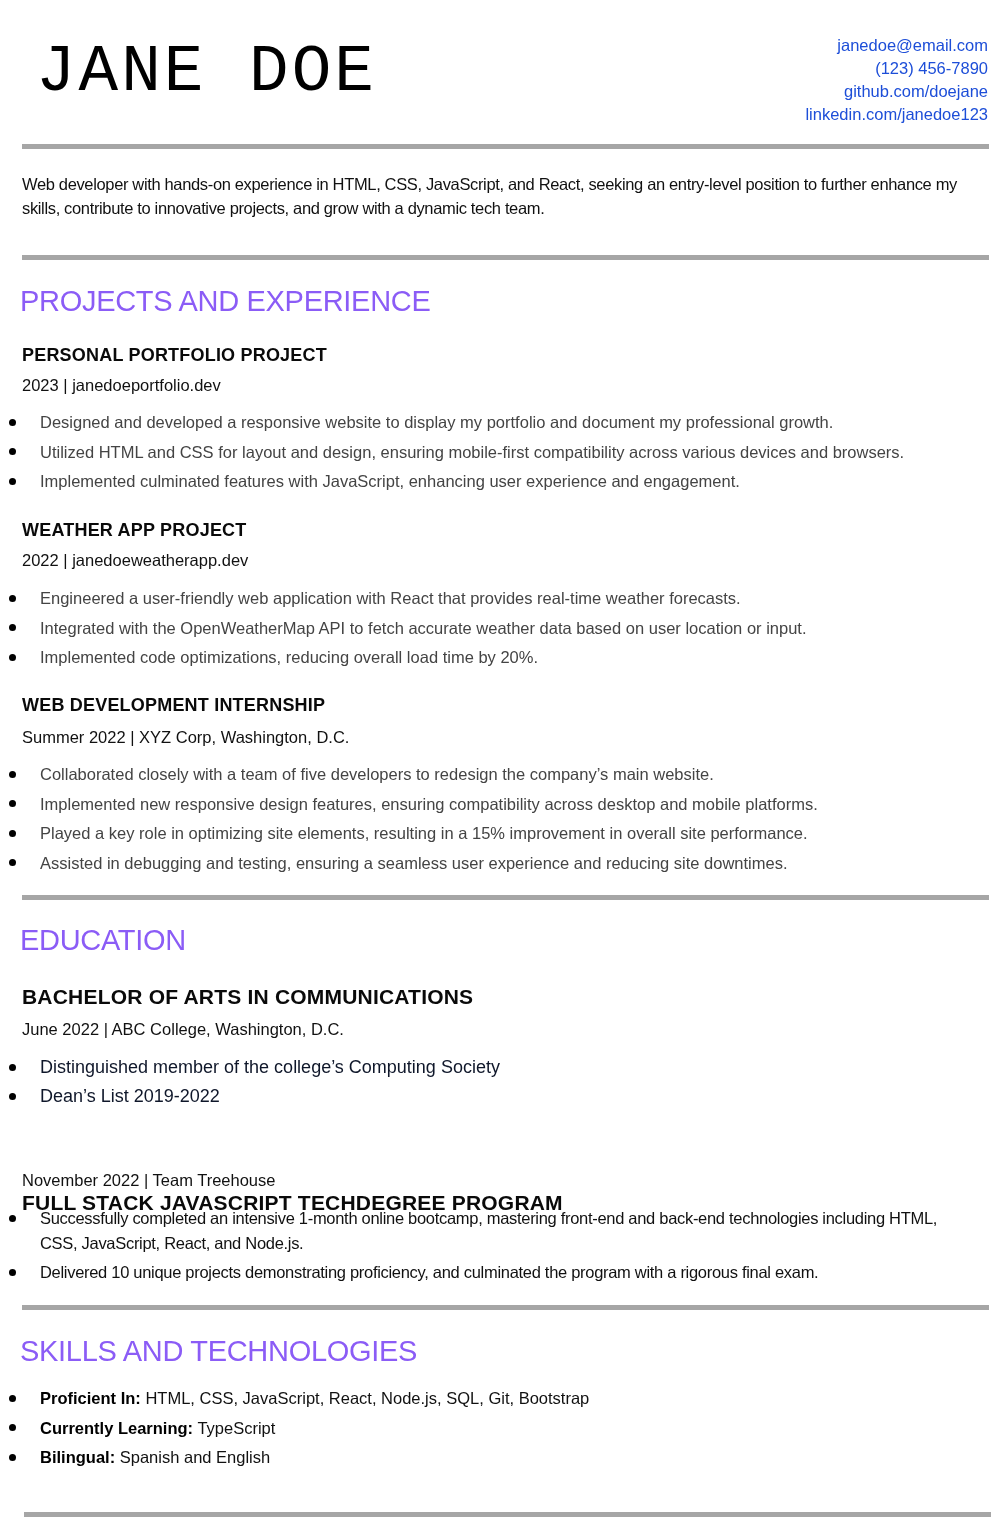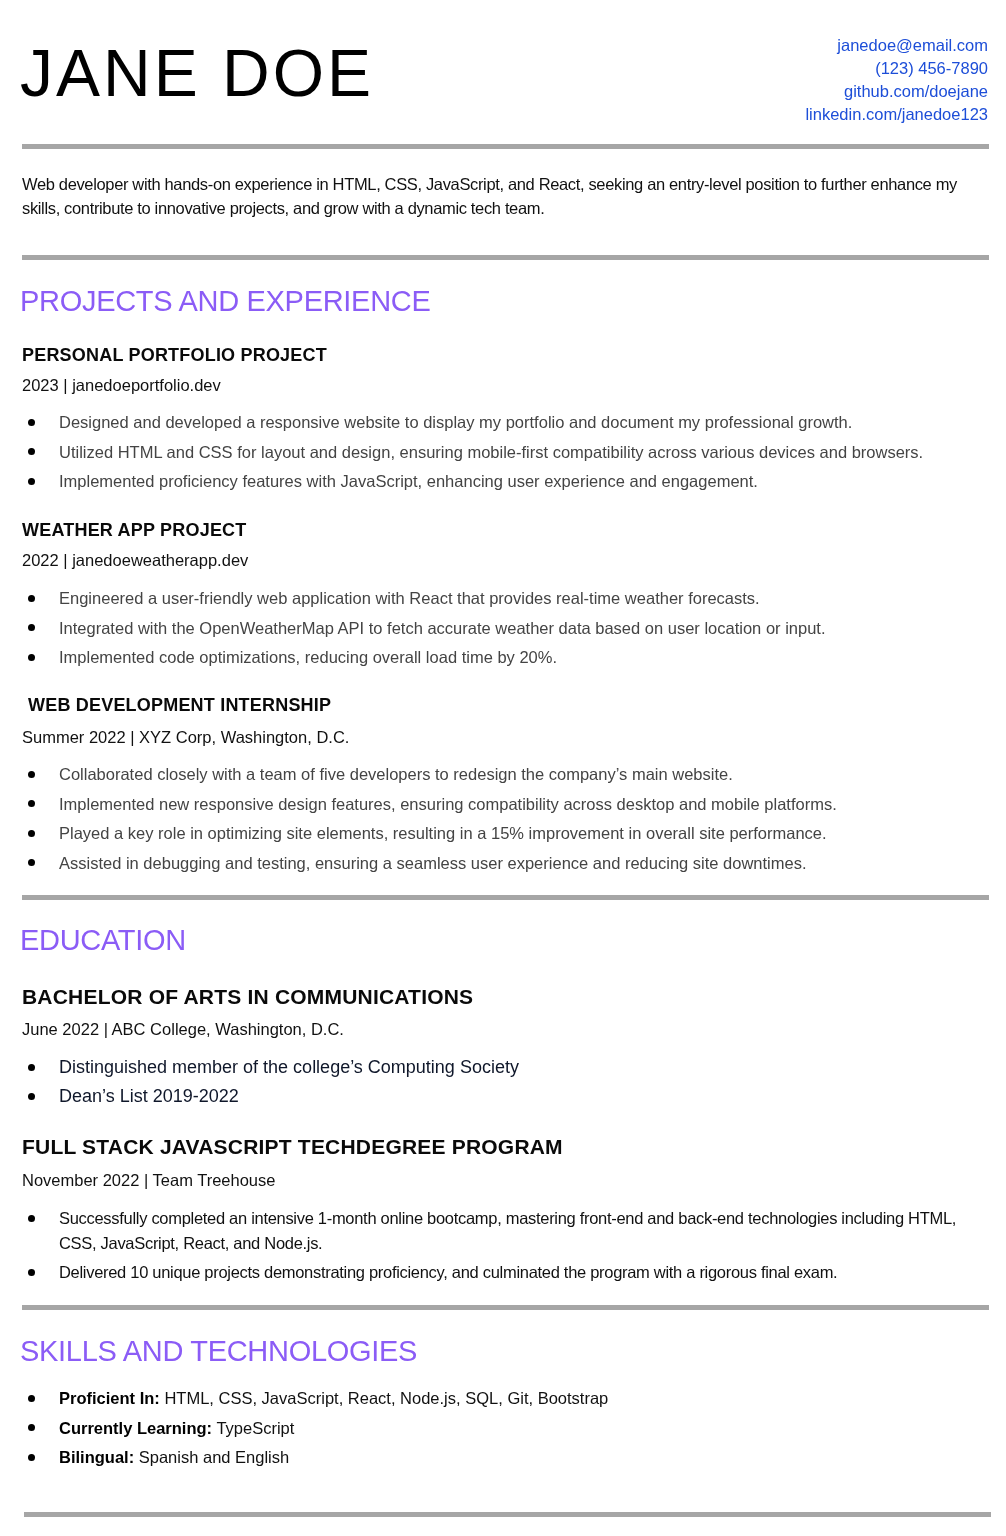--- a/index.html
+++ b/index.html
@@ -2,22 +2,22 @@
 <html><head>
 <meta charset="utf-8">
 <style>
   html, body { margin: 0; padding: 0; background: #ffffff; }
   body {
     width: 1006px; height: 1536px; position: relative; overflow: hidden;
     font-family: "Liberation Sans", sans-serif; color: #111111;
   }
   .page { position: absolute; left: 0; top: 0; width: 1006px; height: 1536px; }
   .name {
-    position: absolute; left: 20px; top: 40px;
-    font-family: Liberation Sans, sans-serif; font-size: 66px; font-weight: 400;
+    position: absolute; left: 36px; top: 40px;
+    font-family: Liberation Mono, monospace; font-size: 66px; font-weight: 400;
     letter-spacing: 3px; color: #000; line-height: 1; transform: scaleX(1.0);
   }
   .contact {
     position: absolute; right: 18px; top: 34px; text-align: right;
     font-size: 16.5px; line-height: 23px; color: #1d4ed8;
   }
   .rule { position: absolute; left: 22px; width: 967px; height: 5px; background: #a6a6a6; }
   .summary {
     position: absolute; left: 22px; top: 172px; width: 965px;
     font-size: 16.5px; line-height: 24px; color: #111; letter-spacing: -0.35px;
@@ -25,21 +25,21 @@
   .section-title {
     position: absolute; left: 20px; font-size: 29px; font-weight: 400; color: #8b5cf6;
     letter-spacing: -0.3px;
   }
   .entry-title {
     position: absolute; left: 22px; font-size: 18px; font-weight: 700; color: #0a0a0a;
     letter-spacing: 0.2px;
   }
   .entry-title.big { font-size: 21px; }
   .entry-sub { position: absolute; left: 22px; font-size: 16.5px; color: #111; }
-  .bullets { position: absolute; left: 25px; width: 970px; margin: 0; padding: 0; list-style: none; }
+  .bullets { position: absolute; left: 6px; width: 970px; margin: 0; padding: 0; list-style: none; }
   .bullets li {
     position: relative; padding-left: 34px; font-size: 16.5px; color: #444; line-height: 29.5px;
   }
   .bullets.dark li { color: #111; }
   .bullets.edu li { font-size: 18px; line-height: 29px; color: #0f172a; }
   .bullets.tight li { line-height: 25px; margin-bottom: 4px; color: #111; letter-spacing: -0.3px; }
   .bullet-dot {
     position: absolute; left: 3px; top: 50%; width: 7px; height: 7px; margin-top: -4px;
     border-radius: 50%; background: #000;
   }
@@ -66,52 +66,52 @@
 
   <div class="rule" style="top:255px;"></div>
 
   <div class="section-title" style="top:285px;">PROJECTS AND EXPERIENCE</div>
 
   <div class="entry-title" style="top:345px;">PERSONAL PORTFOLIO PROJECT</div>
   <div class="entry-sub" style="top:376px;">2023 | janedoeportfolio.dev</div>
   <ul class="bullets" style="top:408px;">
     <li><span class="bullet-dot"></span><span>Designed and developed a responsive website to display my portfolio and document my professional growth.</span></li>
     <li><span class="bullet-dot"></span><span>Utilized HTML and CSS for layout and design, ensuring mobile-first compatibility across various devices and browsers.</span></li>
-    <li><span class="bullet-dot"></span><span>Implemented proficiency features with JavaScript, enhancing user experience and engagement.</span></li>
+    <li><span class="bullet-dot"></span><span>Implemented culminated features with JavaScript, enhancing user experience and engagement.</span></li>
   </ul>
 
   <div class="entry-title" style="top:520px;">WEATHER APP PROJECT</div>
   <div class="entry-sub" style="top:551px;">2022 | janedoeweatherapp.dev</div>
   <ul class="bullets" style="top:584px;">
     <li><span class="bullet-dot"></span><span>Engineered a user-friendly web application with React that provides real-time weather forecasts.</span></li>
     <li><span class="bullet-dot"></span><span>Integrated with the OpenWeatherMap API to fetch accurate weather data based on user location or input.</span></li>
     <li><span class="bullet-dot"></span><span>Implemented code optimizations, reducing overall load time by 20%.</span></li>
   </ul>
 
-  <div class="entry-title" style="top:695px;margin-left:6px;">WEB DEVELOPMENT INTERNSHIP</div>
+  <div class="entry-title" style="top:695px;">WEB DEVELOPMENT INTERNSHIP</div>
   <div class="entry-sub" style="top:728px;">Summer 2022 | XYZ Corp, Washington, D.C.</div>
   <ul class="bullets" style="top:760px;">
     <li><span class="bullet-dot"></span><span>Collaborated closely with a team of five developers to redesign the company’s main website.</span></li>
     <li><span class="bullet-dot"></span><span>Implemented new responsive design features, ensuring compatibility across desktop and mobile platforms.</span></li>
     <li><span class="bullet-dot"></span><span>Played a key role in optimizing site elements, resulting in a 15% improvement in overall site performance.</span></li>
     <li><span class="bullet-dot"></span><span>Assisted in debugging and testing, ensuring a seamless user experience and reducing site downtimes.</span></li>
   </ul>
 
   <div class="rule" style="top:895px;"></div>
 
   <div class="section-title" style="top:924px;">EDUCATION</div>
 
   <div class="entry-title big" style="top:985px;">BACHELOR OF ARTS IN COMMUNICATIONS</div>
   <div class="entry-sub" style="top:1020px;">June 2022 | ABC College, Washington, D.C.</div>
   <ul class="bullets edu" style="top:1053px;">
     <li><span class="bullet-dot"></span><span>Distinguished member of the college’s Computing Society</span></li>
     <li><span class="bullet-dot"></span><span>Dean’s List 2019-2022</span></li>
   </ul>
 
-  <div class="entry-title big" style="top:1135px;">FULL STACK JAVASCRIPT TECHDEGREE PROGRAM</div>
+  <div class="entry-title big" style="top:1191px;">FULL STACK JAVASCRIPT TECHDEGREE PROGRAM</div>
   <div class="entry-sub" style="top:1171px;">November 2022 | Team Treehouse</div>
   <ul class="bullets tight" style="top:1206px;">
     <li><span class="bullet-dot"></span><span>Successfully completed an intensive 1-month online bootcamp, mastering front-end and back-end technologies including HTML, CSS, JavaScript, React, and Node.js.</span></li>
     <li><span class="bullet-dot"></span><span>Delivered 10 unique projects demonstrating proficiency, and culminated the program with a rigorous final exam.</span></li>
   </ul>
 
   <div class="rule" style="top:1305px;"></div>
 
   <div class="section-title" style="top:1335px;">SKILLS AND TECHNOLOGIES</div>
   <ul class="bullets dark" style="top:1384px;">

